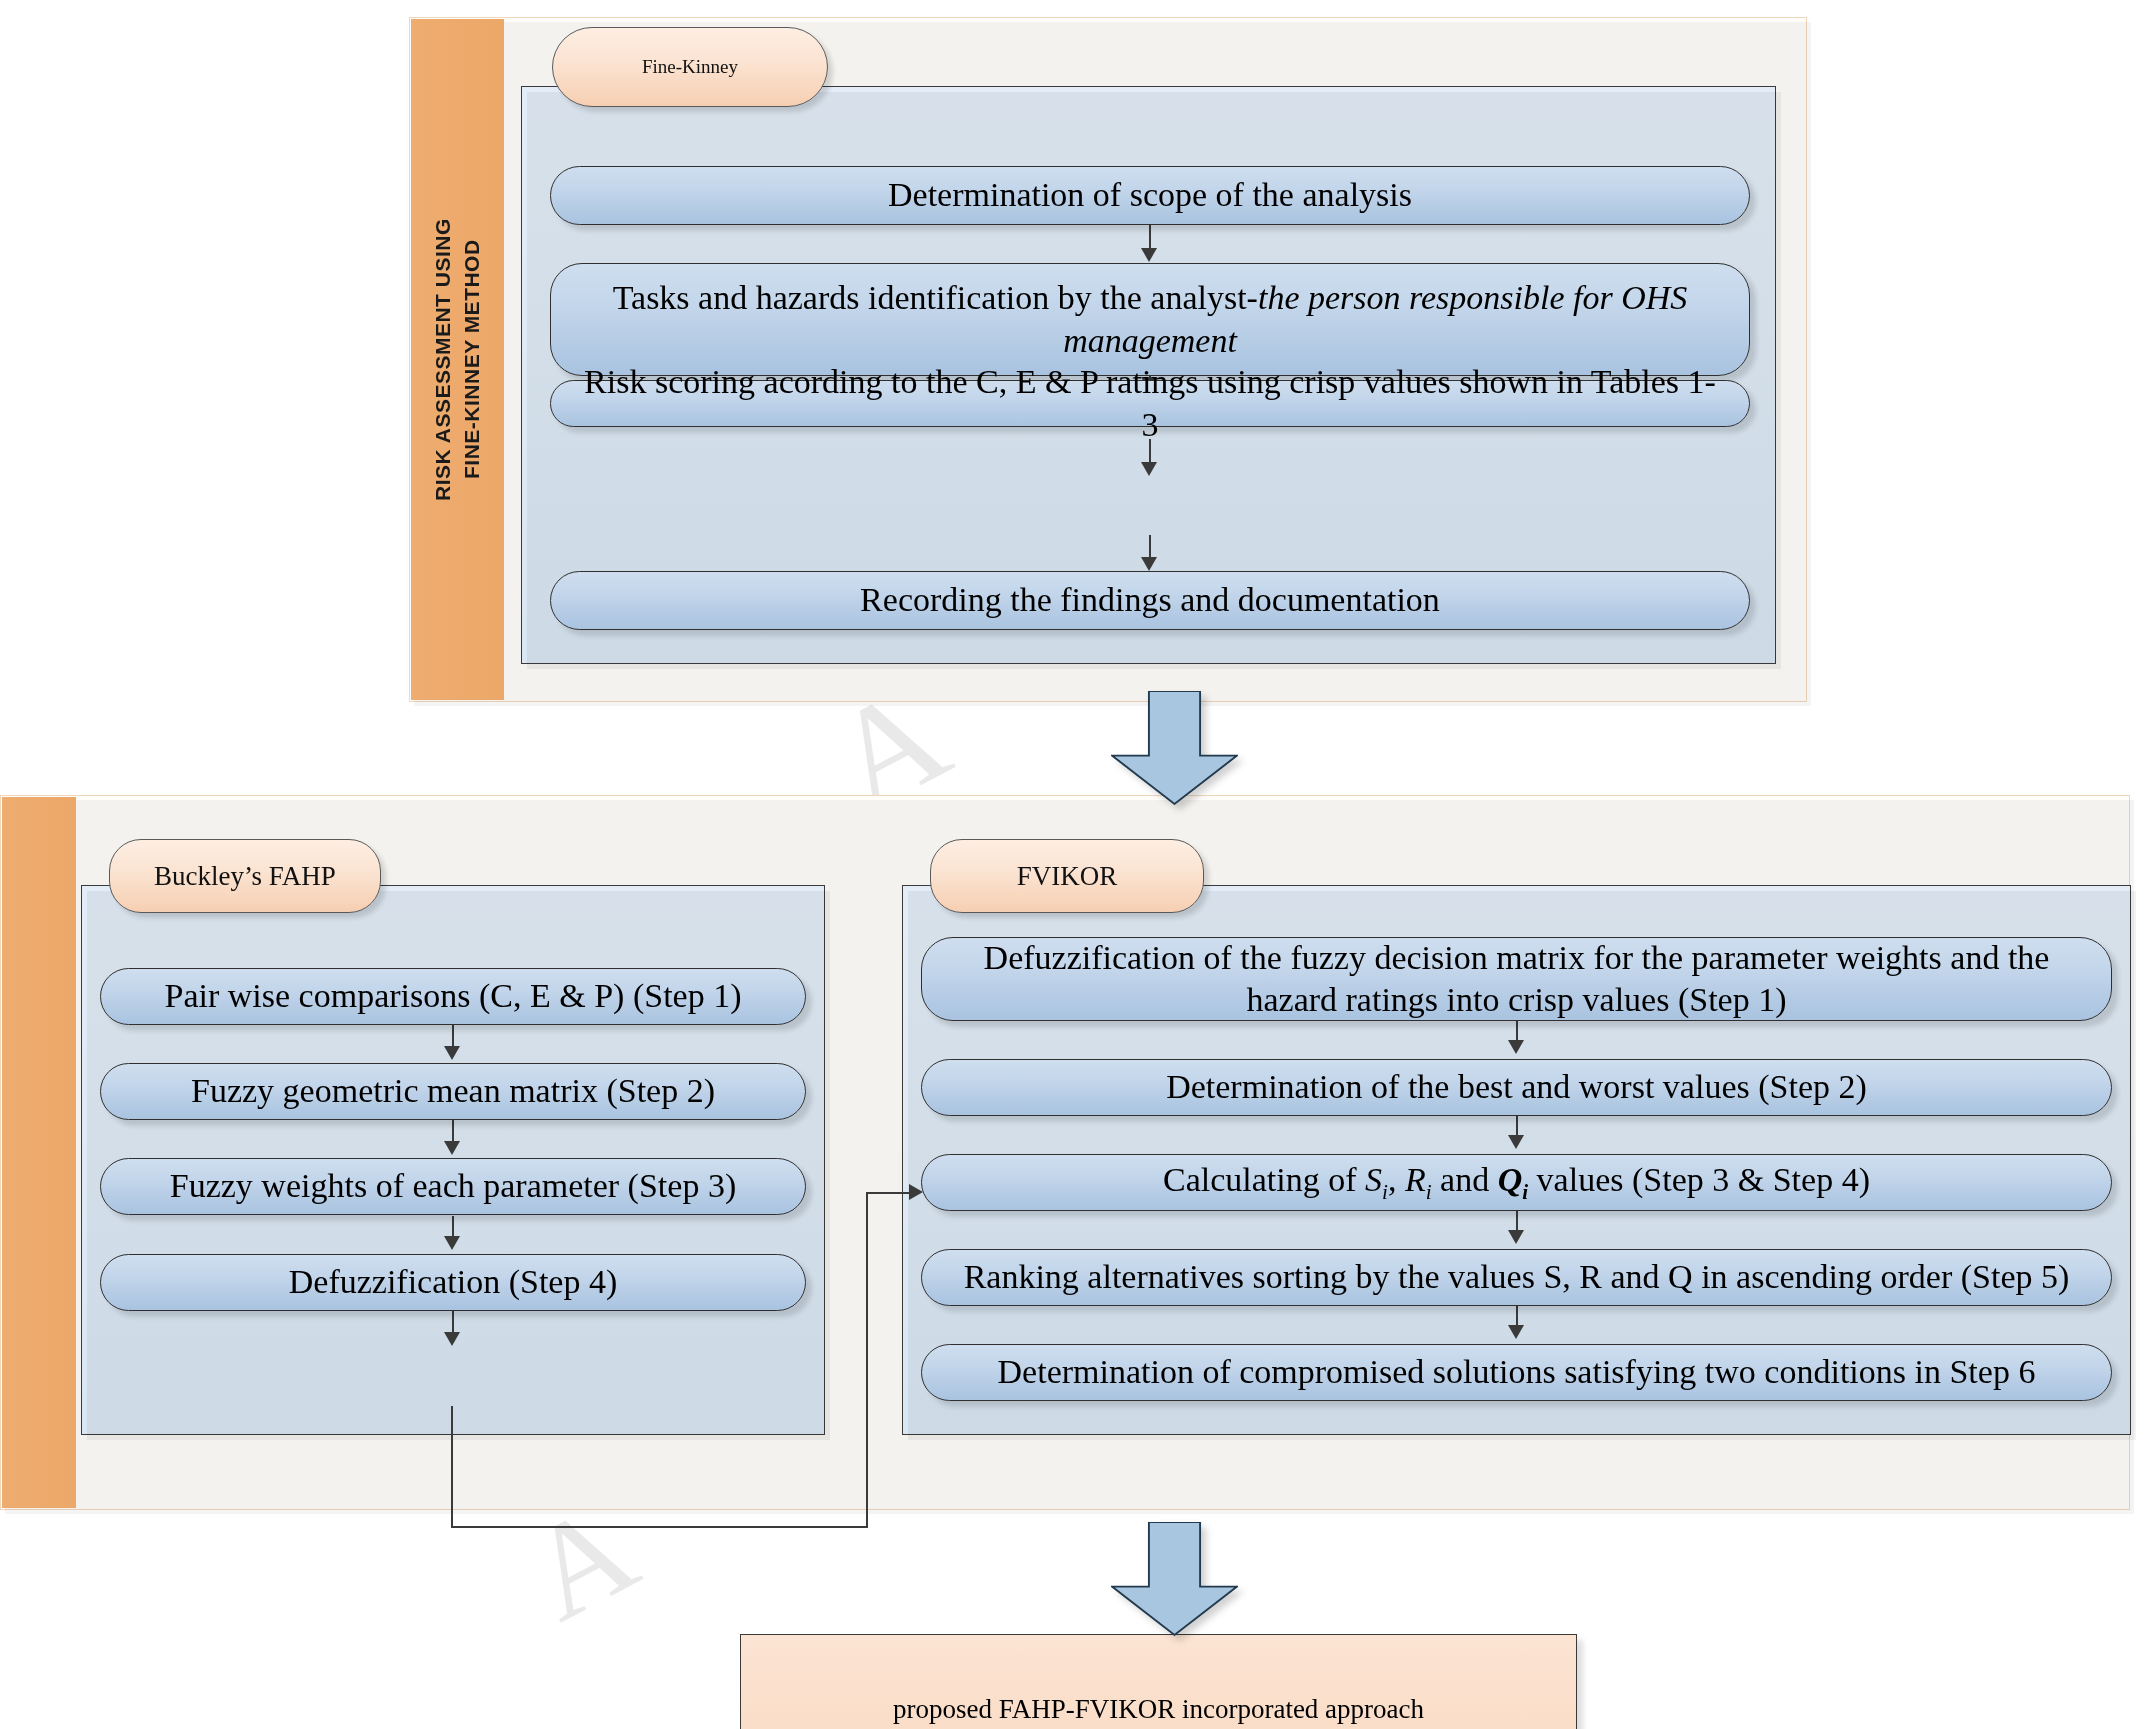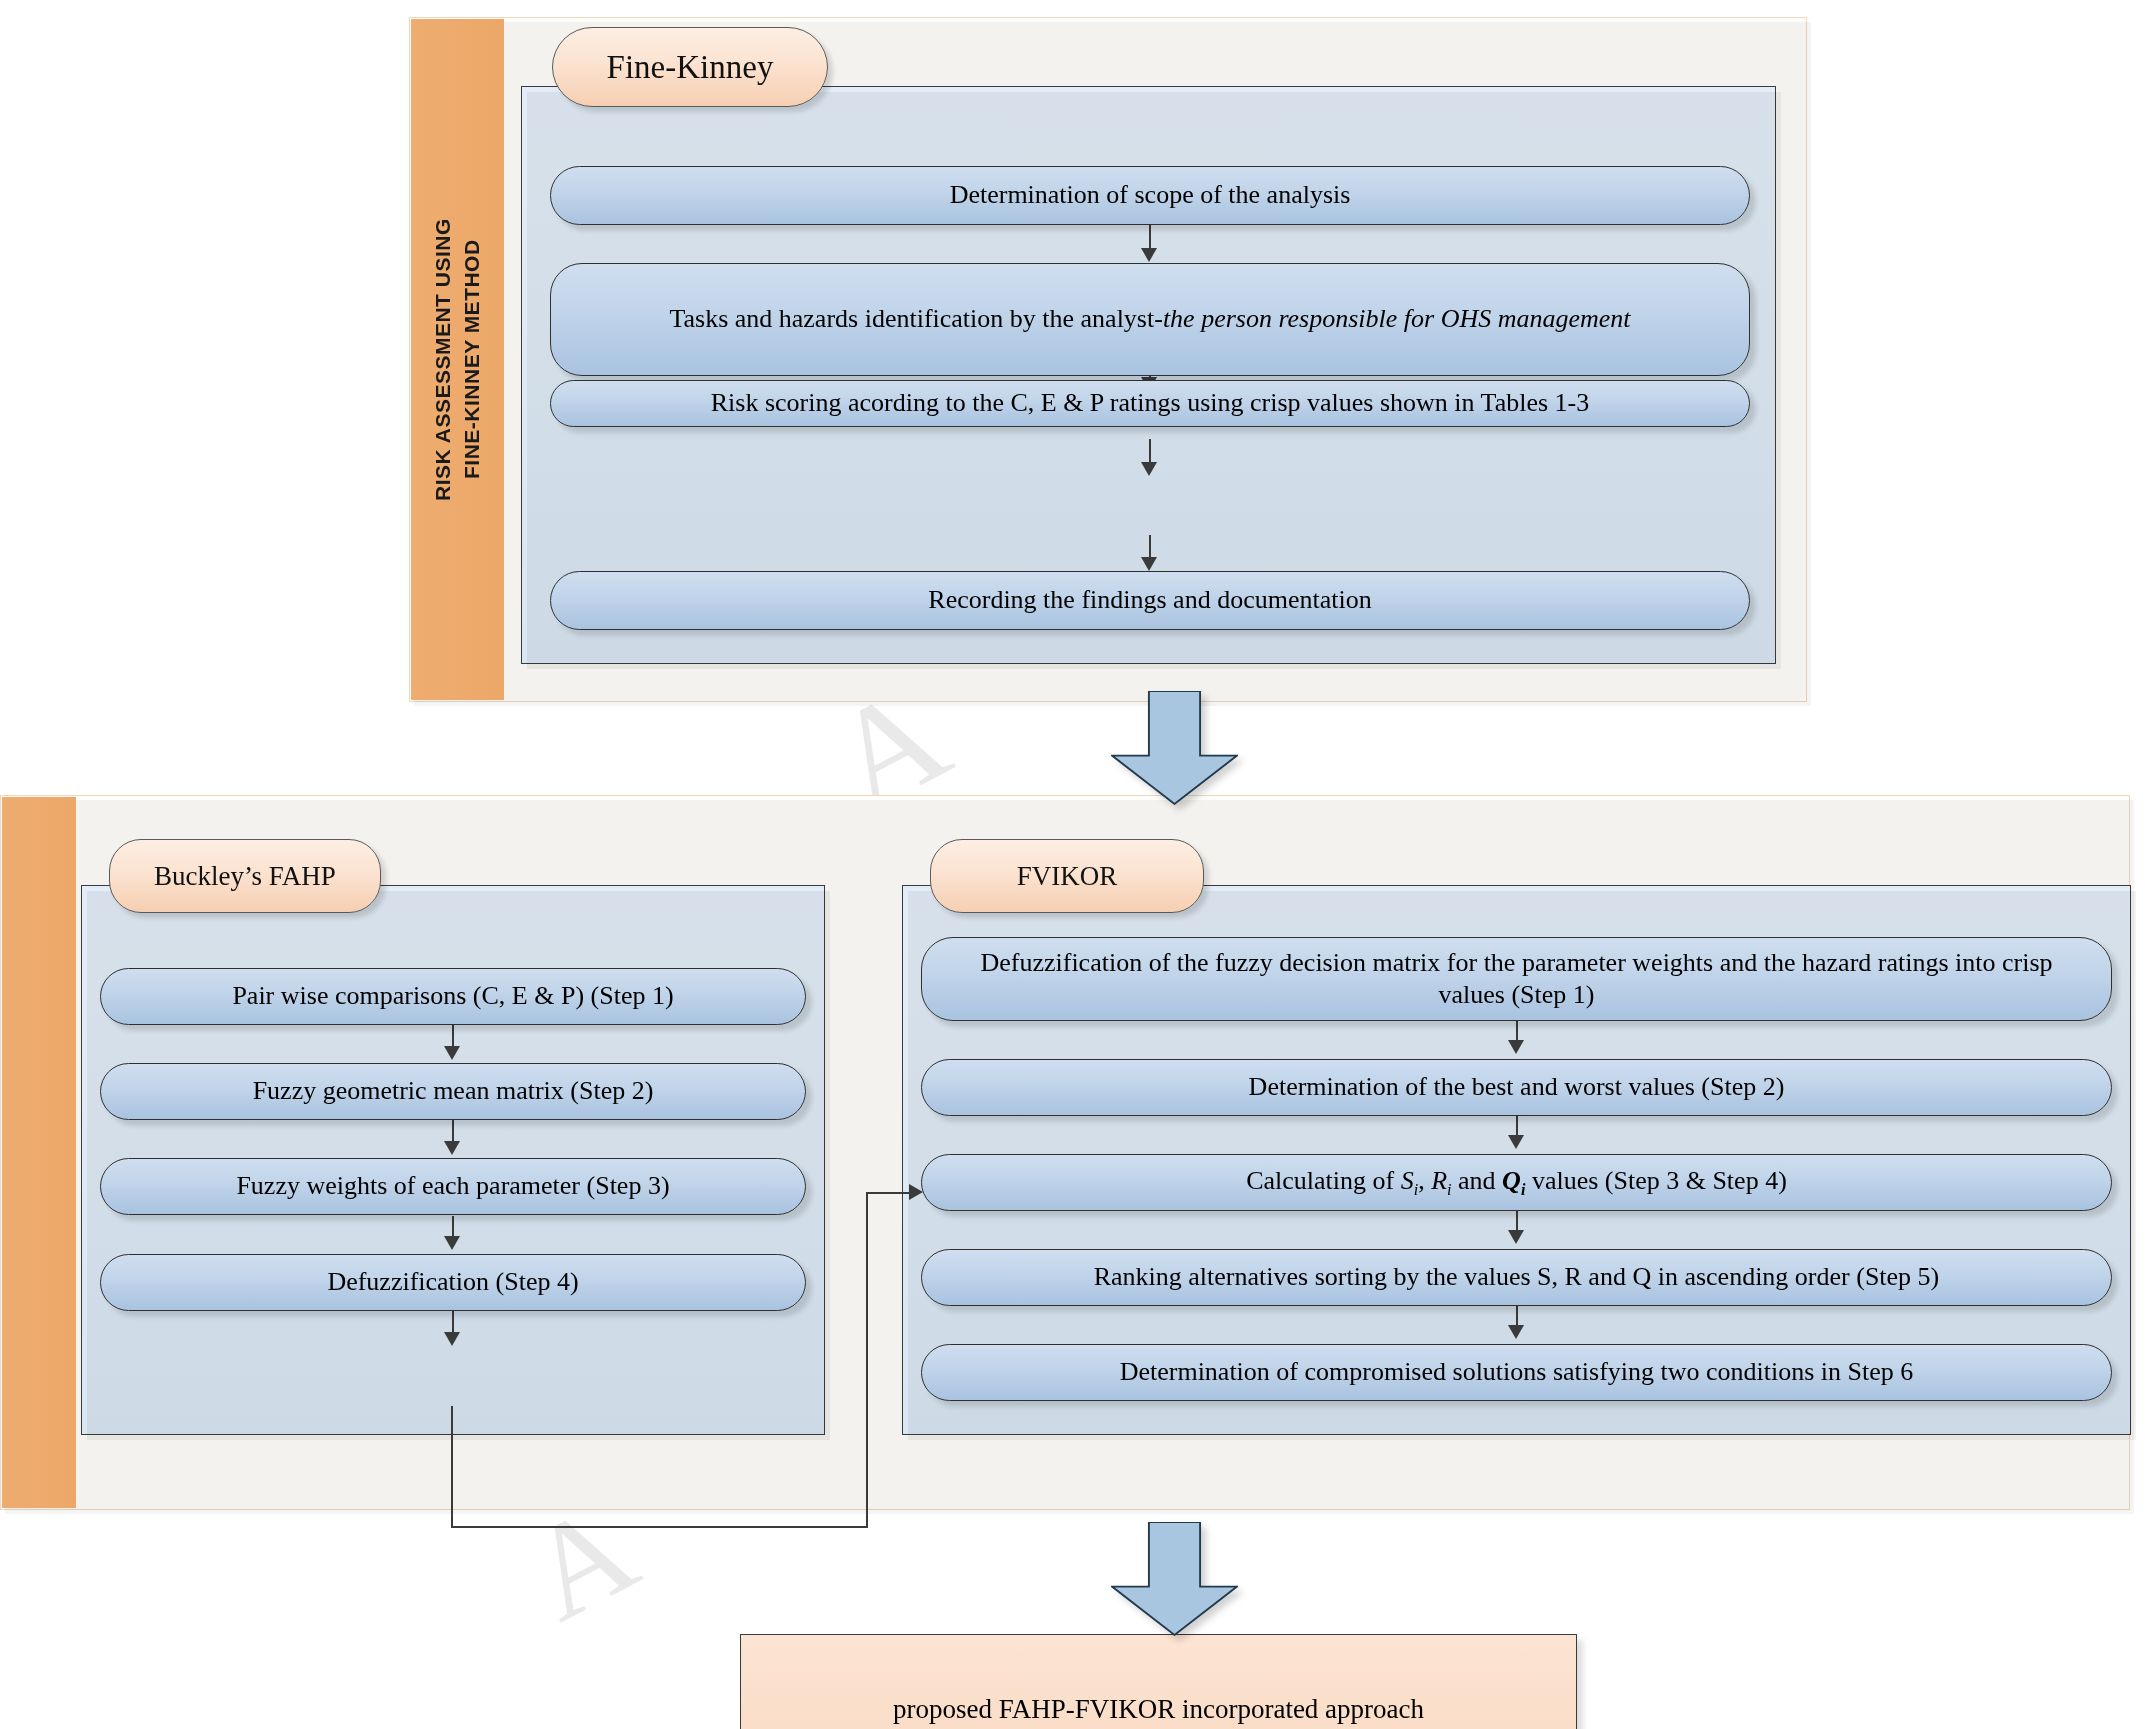--- a/index.html
+++ b/index.html
@@ -85,39 +85,39 @@
   
   .pill{
     position:absolute;
     box-sizing:border-box;
     border:1px solid #595959;
     border-radius:44px;
     background:linear-gradient(to bottom,#fdeee2 0%,#fbe3d1 45%,#f6cfb2 100%);
     display:flex;
     align-items:center;
     justify-content:center;
-    font-size:33px;
+    font-size:19px;
     color:#111;
     z-index:8;
     box-shadow:4.8px 4.8px 4.8px rgba(0,0,0,0.14);
   }
   .pill.small{font-size:27px;border-radius:32px;}
 
   
   .pbox{
     position:absolute;
     box-sizing:border-box;
     border:1px solid #2f2f2f;
     border-radius:32px;
     background:linear-gradient(to bottom,#cfdeef 0%,#c2d5ea 40%,#a9c3e0 100%);
     display:flex;
     align-items:center;
     justify-content:center;
     text-align:center;
-    font-size:26px;
+    font-size:34px;
     line-height:1.25;
     padding:3.8px 25px;
     color:#000;
     z-index:6;
     box-shadow:5.7px 5.7px 5.7px rgba(0,0,0,0.13);
   }
   .pbox .it{font-style:italic;}
   .pbox sub{font-size:0.62em;font-style:italic;vertical-align:sub;}
 
   

